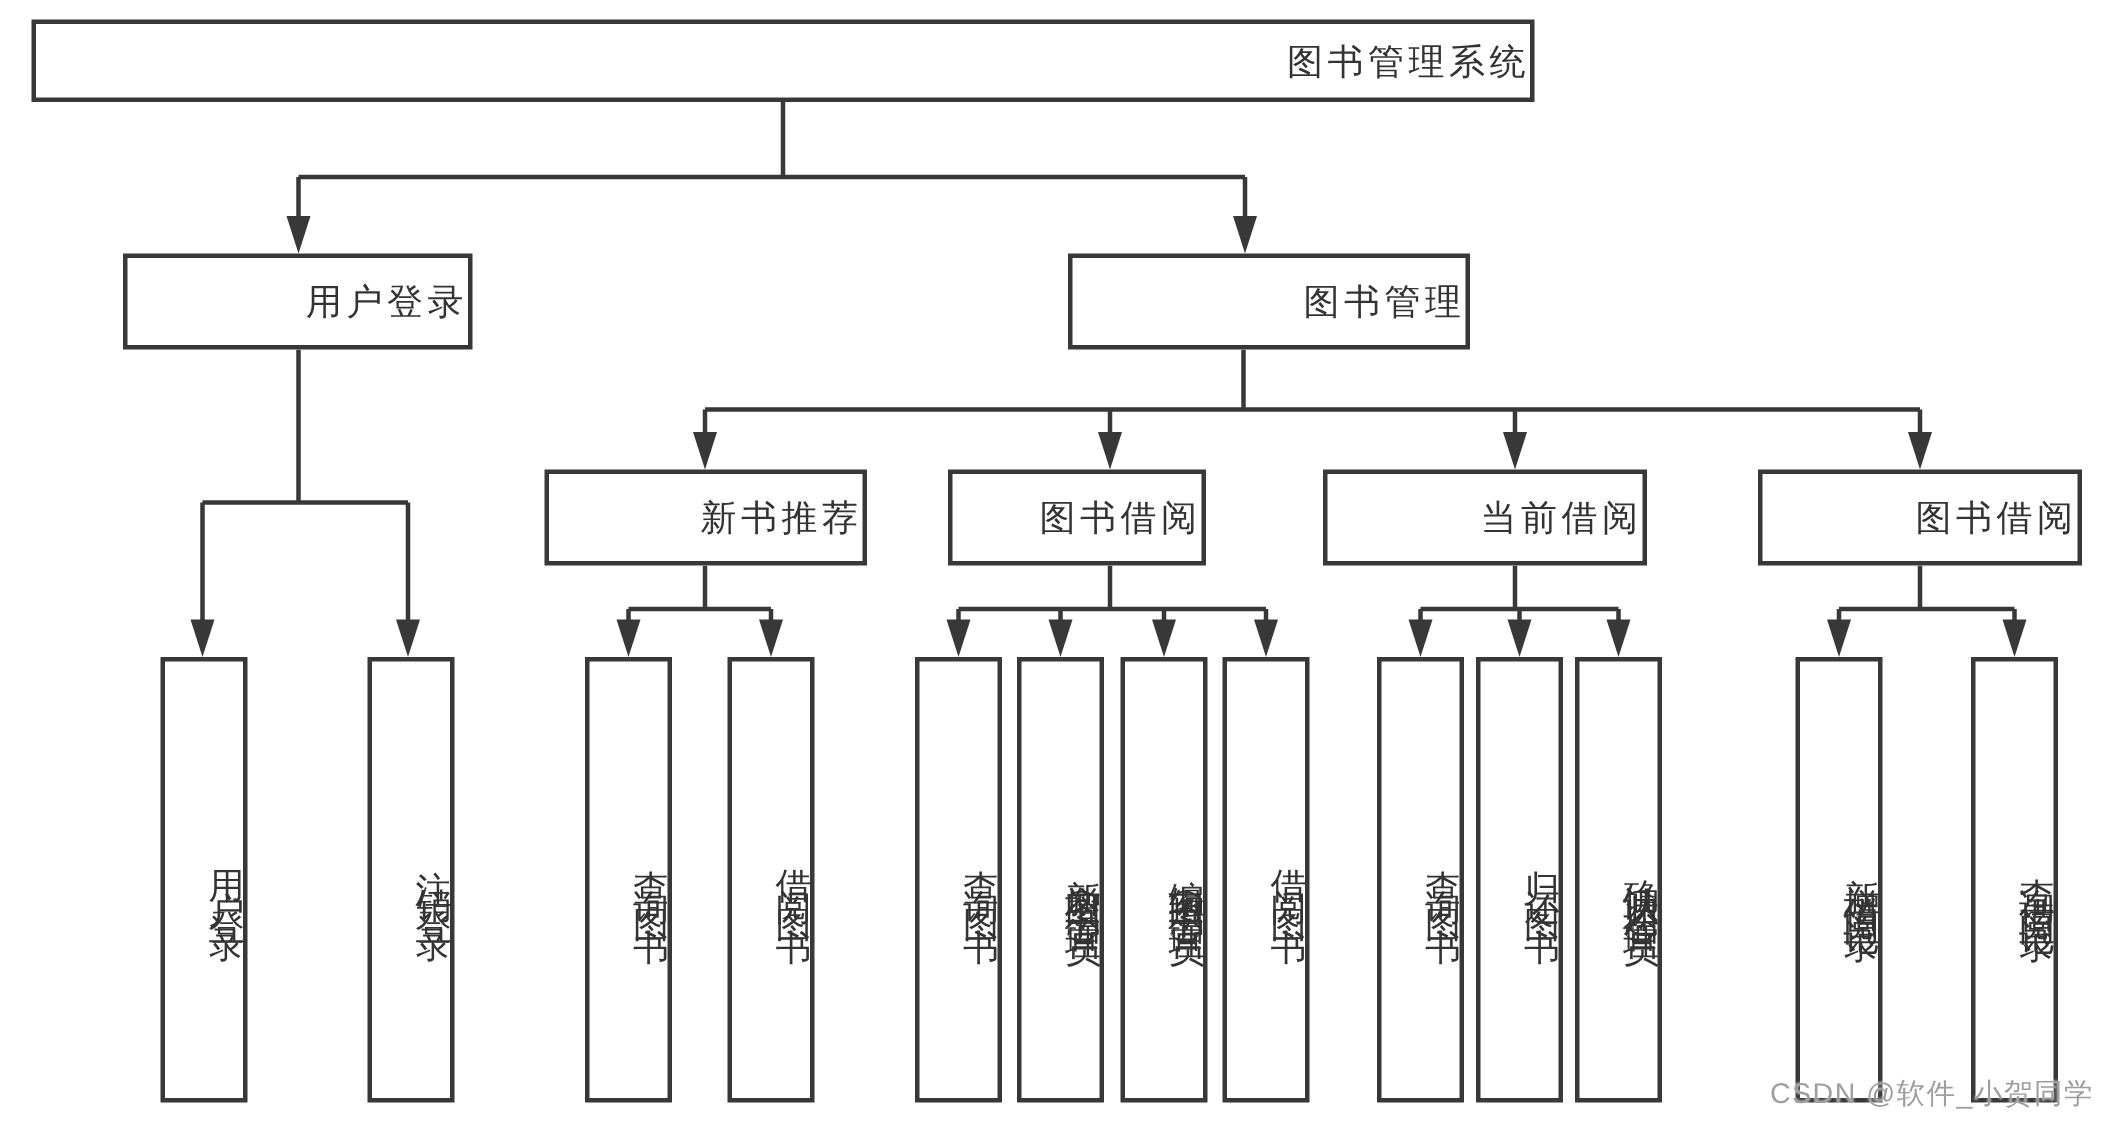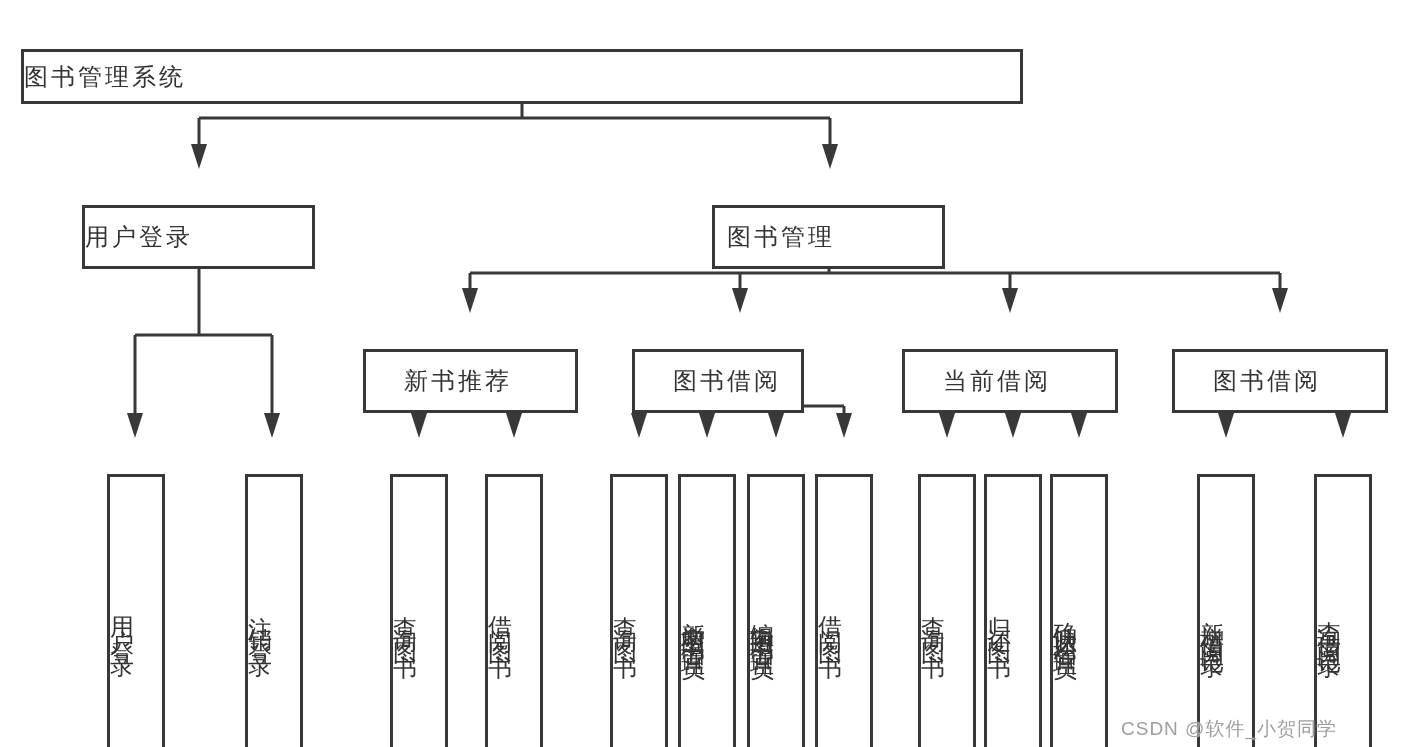--- a/index.html
+++ b/index.html
@@ -4,50 +4,49 @@
 <style>
   html,body { margin:0; padding:0; background:#ffffff; }
   .canvas {
     position:relative; width:1405px; height:747px; background:#ffffff;
     font-family:"Liberation Sans", sans-serif; overflow:hidden;
   }
   svg.wires { position:absolute; left:0; top:0; z-index:1; }
   .node {
     position:absolute; z-index:2; background:#ffffff;
     border:3px solid #383838; box-sizing:border-box;
-    display:flex; align-items:center; justify-content:flex-start;
+    display:flex; align-items:center; justify-content:flex-end;
     color:#333333;
-    margin-top:36px;
   }
   .hlabel { font-size:24px; letter-spacing:3px; white-space:nowrap; }
   .root  { left:21px;  top:13px;  width:1002px; height:55px; }
   .lv2a  { left:82px;  top:169px; width:233px;  height:64px; }
-  .lv2b  { left:712px; top:169px; width:233px;  height:64px;padding-left:12px; }
+  .lv2b  { left:712px; top:169px; width:268px;  height:64px;padding-left:12px; }
   .lv3   { top:313px; height:64px;padding-left:38px; }
   .n-rec { left:363px;  width:215px; }
   .n-bb  { left:632px;  width:172px; }
-  .n-cb  { left:902px;  width:216px; }
+  .n-cb  { left:882px;  width:216px; }
   .n-br  { left:1172px; width:216px; }
   .leaf  { top:438px; width:58px; height:297px; }
   .vlabel {
     writing-mode:vertical-rl; text-orientation:mixed;
     font-size:24px; color:#333333; line-height:1;
   }
   .v4 { letter-spacing:13px; }
   .v6 { letter-spacing:7px; }
   .v9 { letter-spacing:5px; padding-top:6px; }
   .x-login  { left:107px; }  .x-logout { left:245px; }
   .x-recq   { left:390px; }  .x-recb   { left:485px; }
   .x-bbq    { left:610px; }  .x-bba    { left:678px; }
   .x-bbe    { left:747px; }  .x-bbb    { left:815px; }
   .x-cbq    { left:918px; }  .x-cbr    { left:984px; }
   .x-cbc    { left:1050px; } .x-bra    { left:1197px; }
   .x-brq    { left:1314px; }
   .watermark {
-    position:absolute; z-index:3; left:1121px; top:716px;
+    position:absolute; z-index:3; left:1180px; top:716px;
     font-size:19px; color:#9e9e9e; letter-spacing:1px; white-space:nowrap;
     text-shadow:0 0 2px #ffffff;
   }
 </style>
 </head>
 <body>
 
 <div class="canvas">
 
   <svg class="wires" width="1405" height="747" viewBox="0 0 1405 747">

